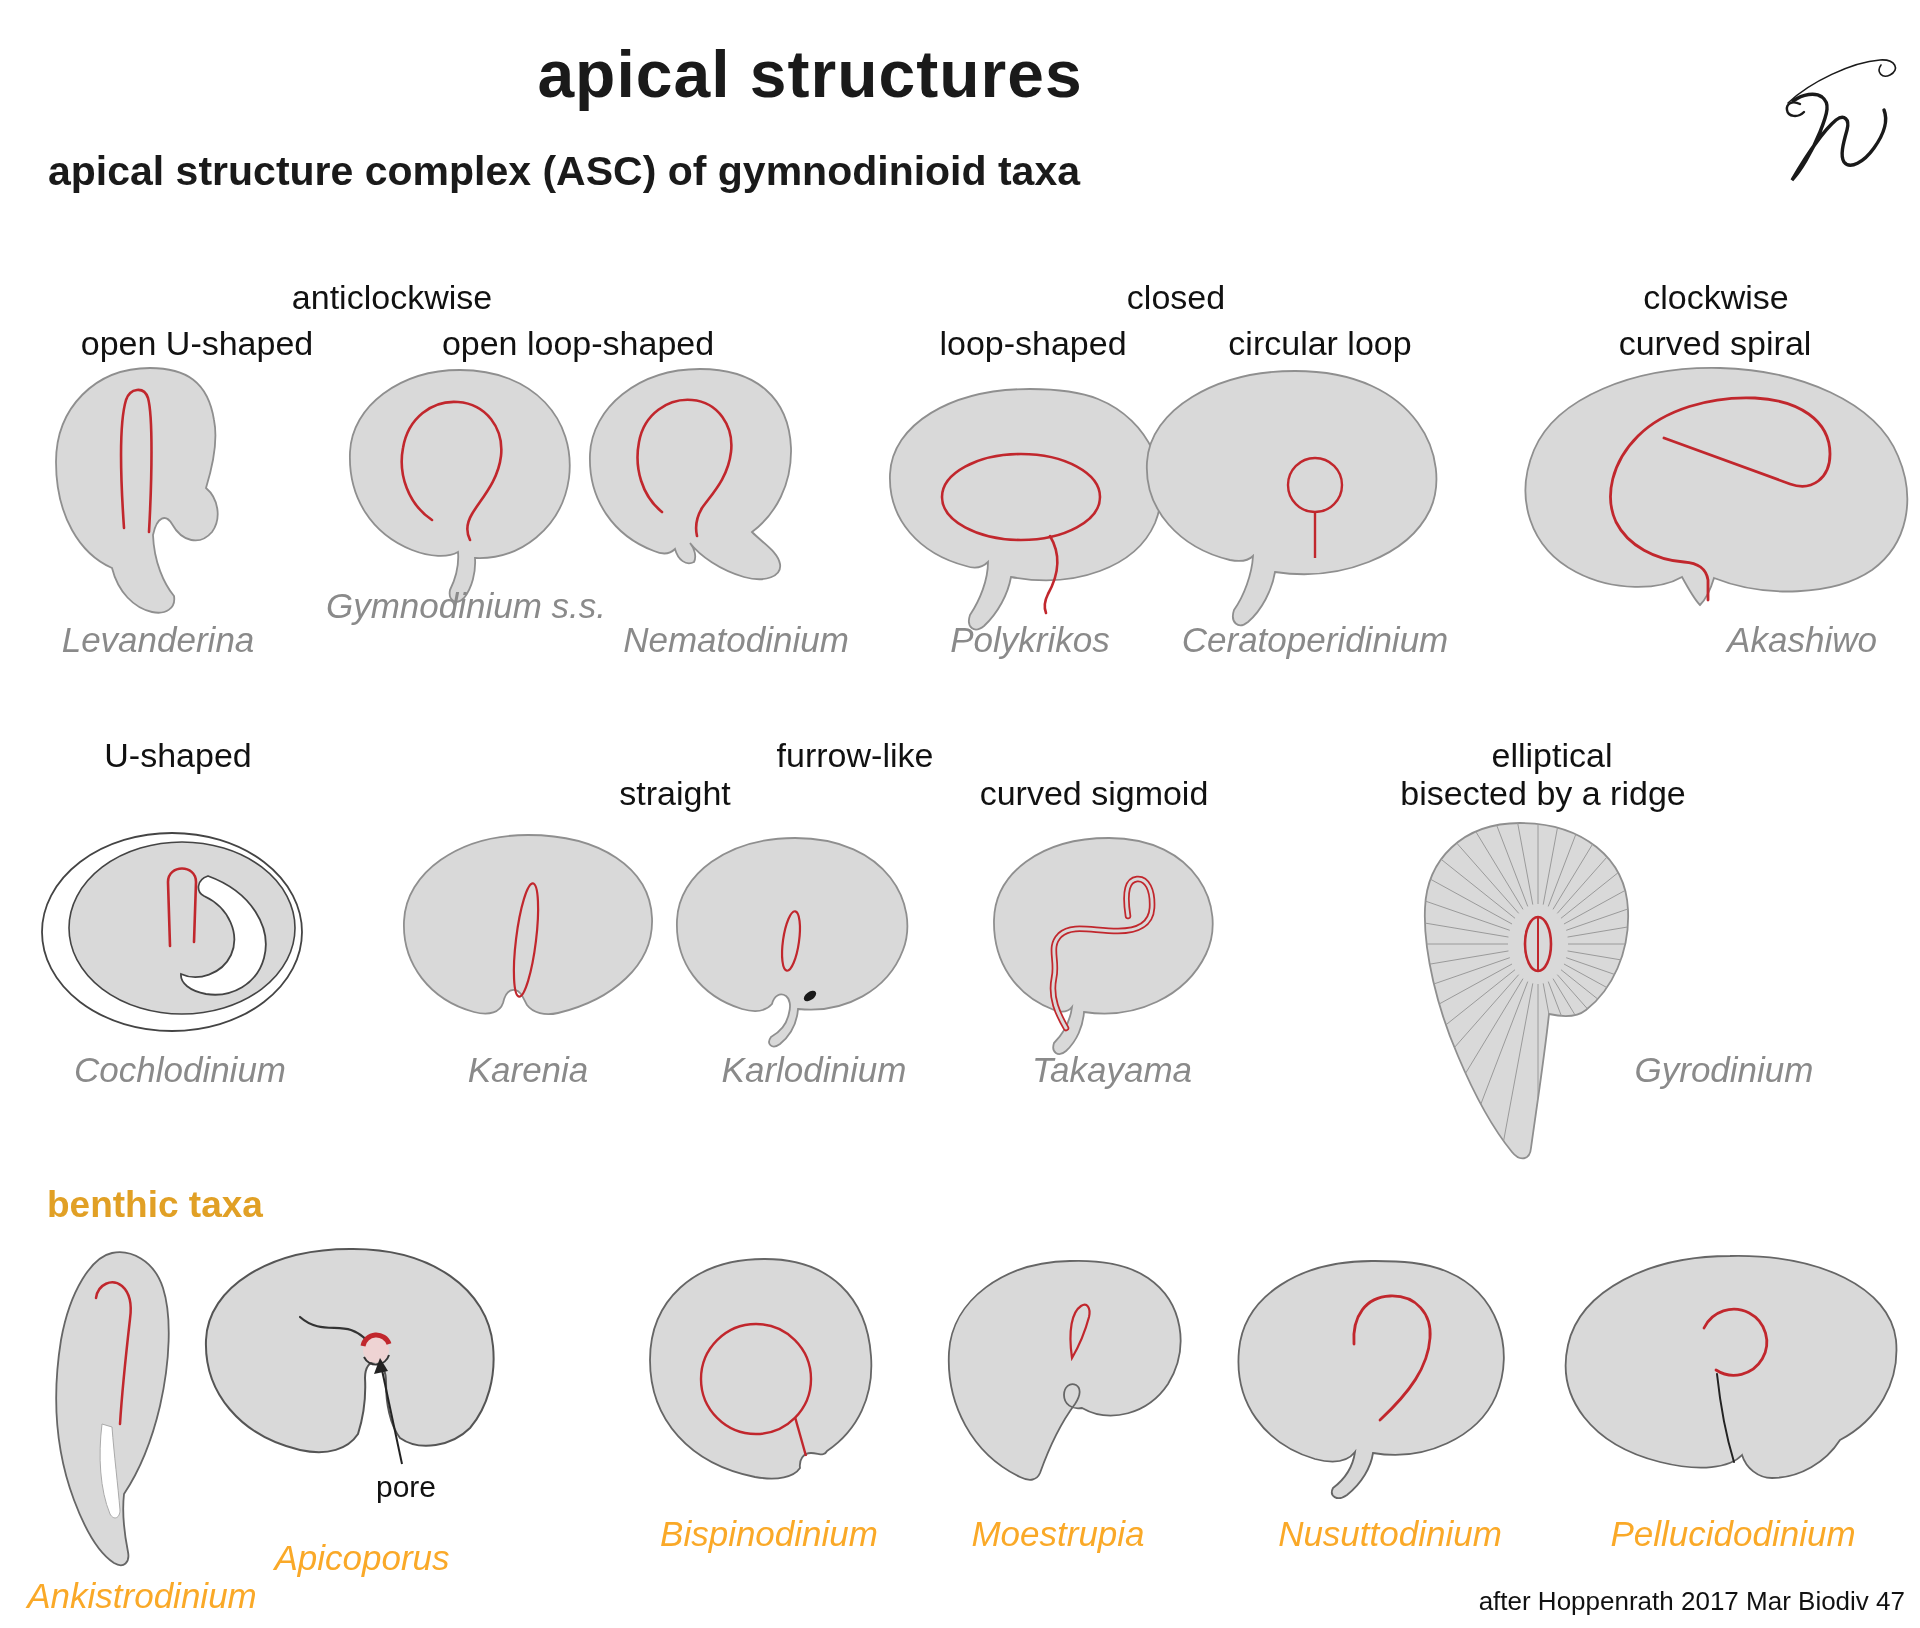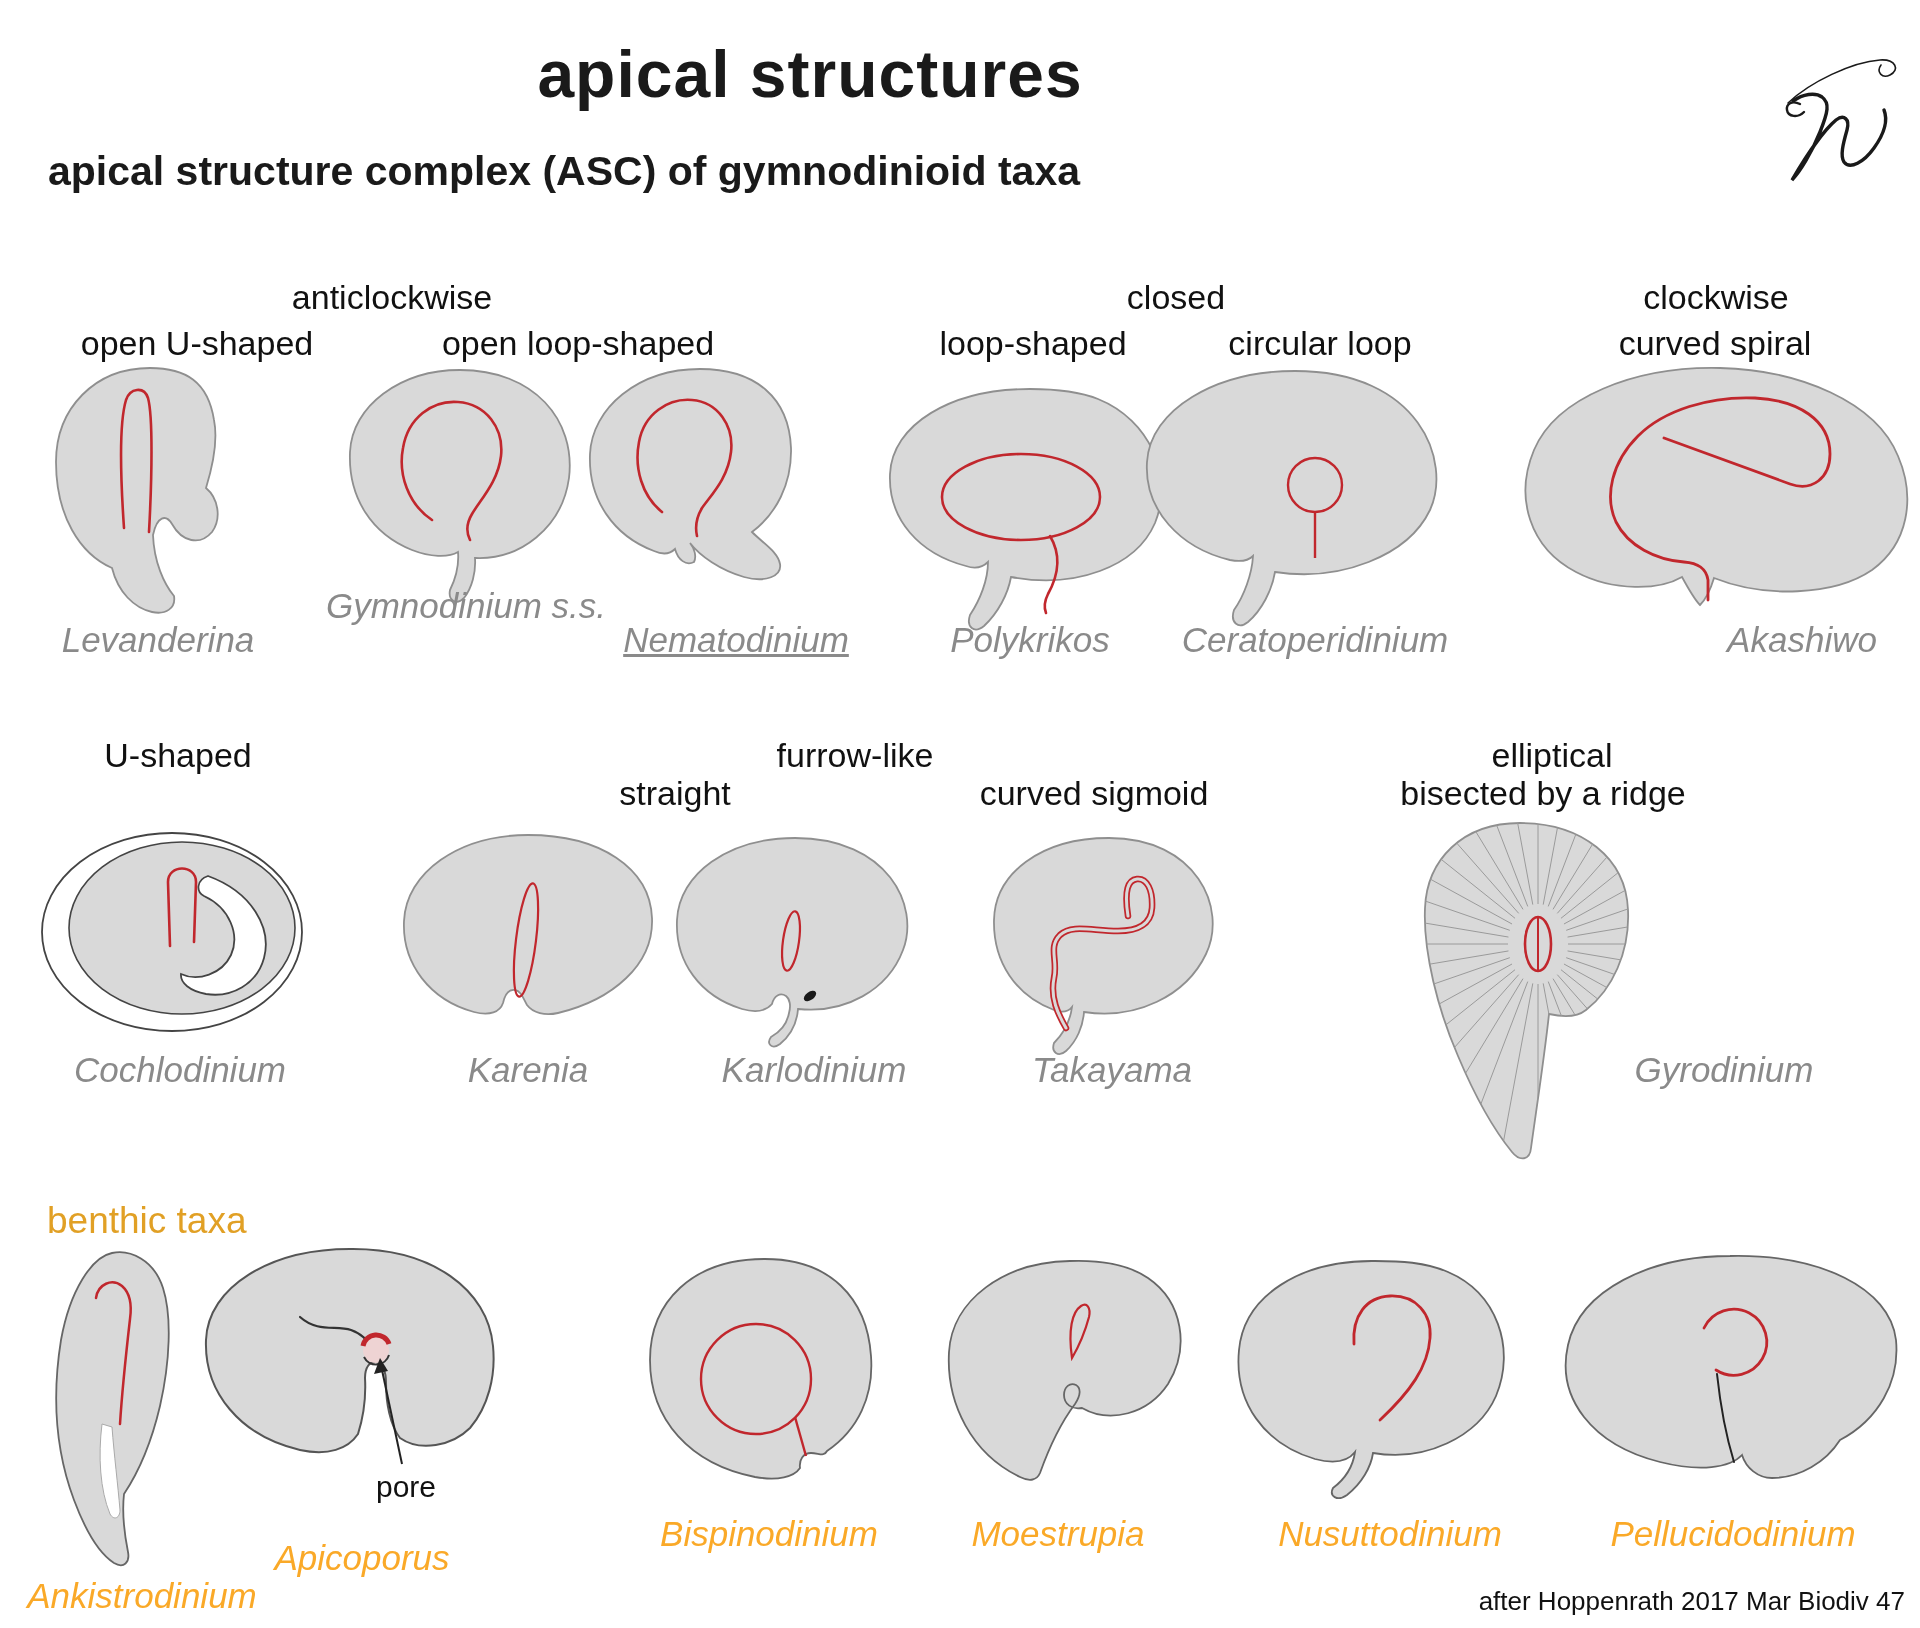--- a/index.html
+++ b/index.html
@@ -6,21 +6,21 @@
   #stage{position:relative;width:1920px;height:1628px;background:#ffffff;overflow:hidden;
          font-family:"Liberation Sans", sans-serif;color:#1a1a1a;}
   #artwork{position:absolute;left:0;top:0;width:1920px;height:1628px;}
   .txt{position:absolute;white-space:nowrap;line-height:1.05;}
   .center{transform:translateX(-50%);}
   .title{font-size:66px;font-weight:bold;letter-spacing:1px;}
   .subtitle{font-size:41px;font-weight:bold;text-align:center;}
   .heading{font-size:34px;color:#111111;}
   .genus{font-size:35px;font-style:italic;color:#8a8a8a;}
   .genus-orange{font-size:35px;font-style:italic;color:#faa928;}
-  .benthic{font-size:37px;font-weight:normal;color:#e1a025;margin-top:16px;}
+  .benthic{font-size:37px;font-weight:bold;color:#e1a025;}
   .pore{font-size:30px;color:#111111;}
   .citation{font-size:26px;color:#111111;}
 </style>
 </head>
 <body>
 
 <div id="stage">
 
   <svg id="artwork" viewBox="0 0 1920 1628">
     <defs>
@@ -230,21 +230,21 @@
   <div class="txt heading center" style="left:197px;top:326px;">open U-shaped</div>
   <div class="txt heading center" style="left:578px;top:326px;">open loop-shaped</div>
   <div class="txt heading center" style="left:1176px;top:280px;">closed</div>
   <div class="txt heading center" style="left:1033px;top:326px;">loop-shaped</div>
   <div class="txt heading center" style="left:1320px;top:326px;">circular loop</div>
   <div class="txt heading center" style="left:1716px;top:280px;">clockwise</div>
   <div class="txt heading center" style="left:1715px;top:326px;">curved spiral</div>
 
   <div class="txt genus center" style="left:158px;top:622px;">Levanderina</div>
   <div class="txt genus center" style="left:466px;top:588px;">Gymnodinium s.s.</div>
-  <div class="txt genus center" style="left:736px;top:622px;text-decoration:underline;">Nematodinium</div>
+  <div class="txt genus center" style="left:736px;top:622px;">Nematodinium</div>
   <div class="txt genus center" style="left:1030px;top:622px;">Polykrikos</div>
   <div class="txt genus center" style="left:1315px;top:622px;">Ceratoperidinium</div>
   <div class="txt genus center" style="left:1802px;top:622px;">Akashiwo</div>
 
   <div class="txt heading center" style="left:178px;top:738px;">U-shaped</div>
   <div class="txt heading center" style="left:855px;top:738px;">furrow-like</div>
   <div class="txt heading center" style="left:675px;top:776px;">straight</div>
   <div class="txt heading center" style="left:1094px;top:776px;">curved sigmoid</div>
   <div class="txt heading center" style="left:1552px;top:738px;">elliptical</div>
   <div class="txt heading center" style="left:1543px;top:776px;">bisected by a ridge</div>

